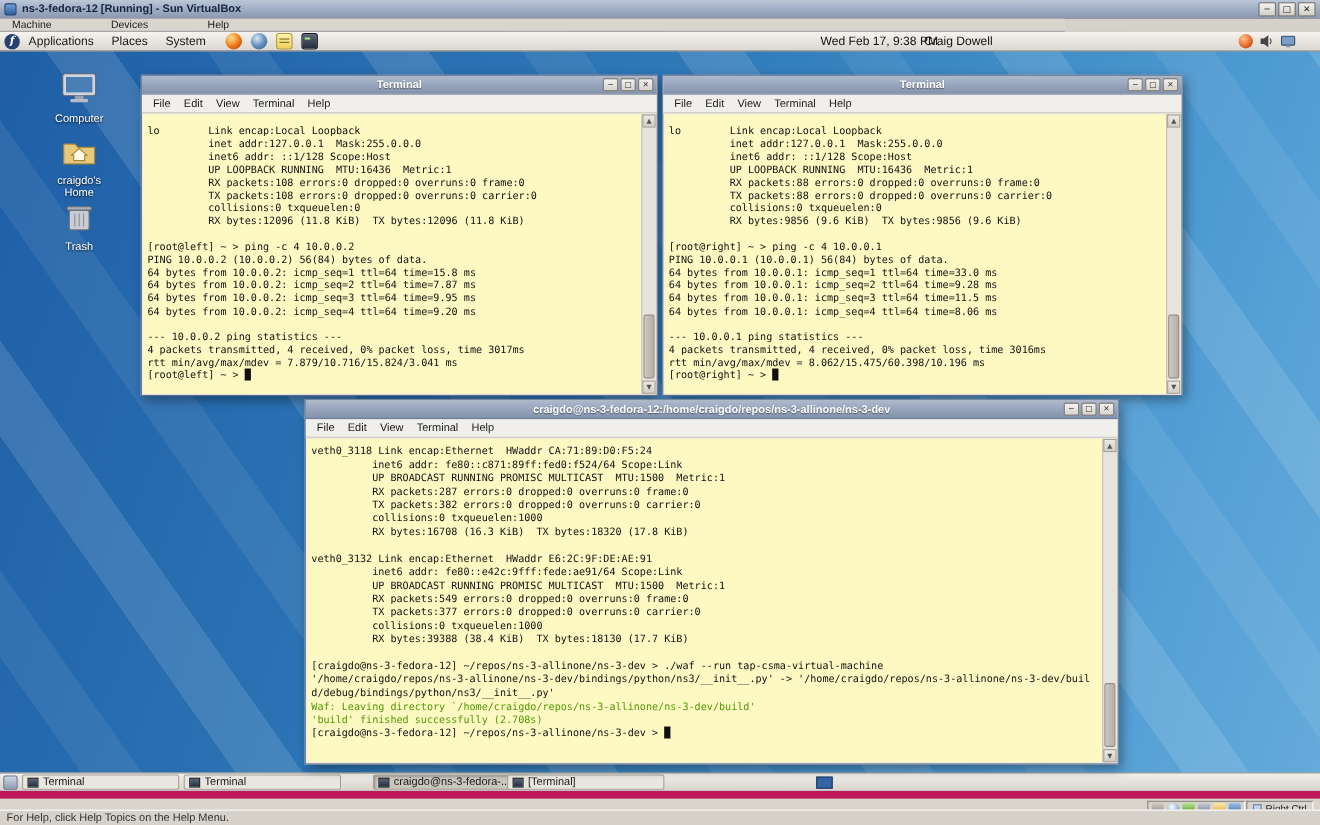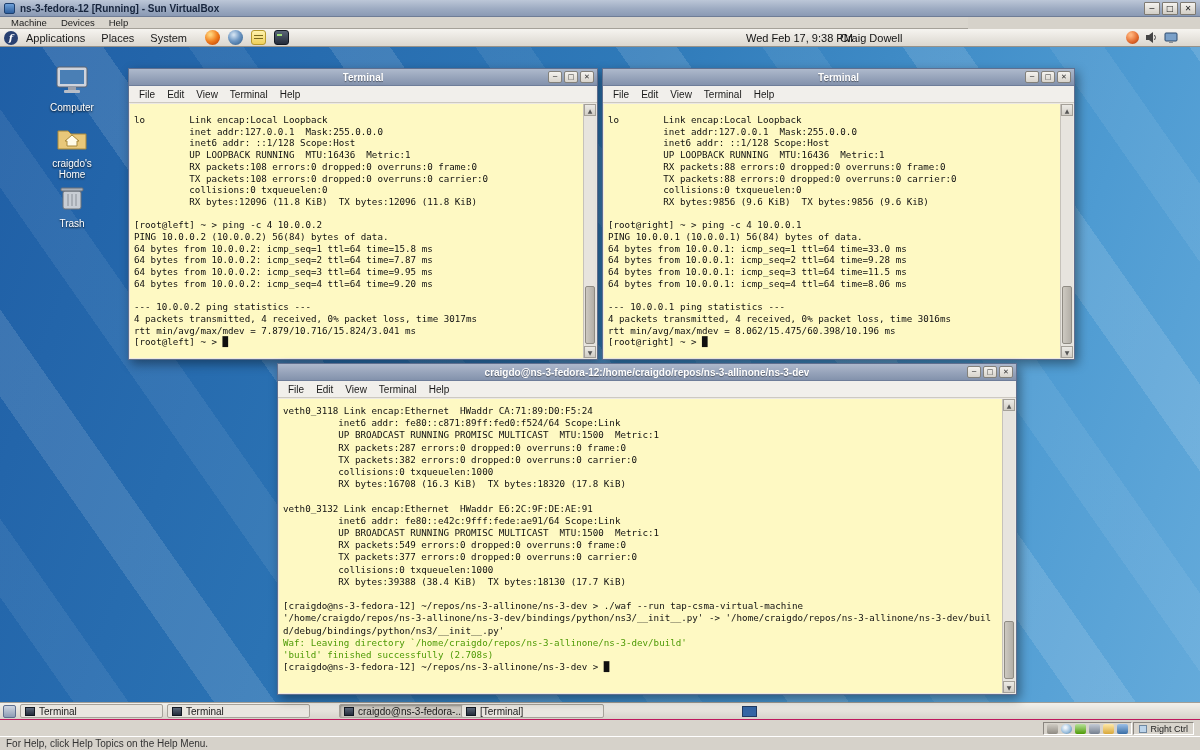--- a/index.html
+++ b/index.html
@@ -9,21 +9,21 @@
   
   .vbox-titlebar { position:absolute; left:0; top:0; width:1200px; height:17px;
     background:linear-gradient(#bcc7d8 0%, #9dabc2 55%, #8b9ab4 100%);
     border-bottom:1px solid #6f7d96; display:flex; align-items:center; padding:0 4px; }
   .vbox-app-icon { width:11px; height:11px; background:linear-gradient(#6fa0d8,#2d5f9e); border:1px solid #1d3f6e; border-radius:2px; }
   .vbox-title { font-size:10px; font-weight:bold; color:#16243c; margin-left:5px; white-space:nowrap; }
   .winctl { margin-left:auto; display:flex; gap:2px; }
   .winctl-btn { width:16px; height:13px; background:linear-gradient(#f5f3ef,#d2cec6); border:1px solid #7e7a72; border-radius:1px;
     font:8px/11px "DejaVu Sans",sans-serif; text-align:center; color:#222; }
   .vbox-menubar { position:absolute; left:0; top:17px; width:968px; height:12px; background:#d9d5cd;
-    border-bottom:1px solid #a5a199; display:flex; align-items:center; padding-left:4px; }
+    border-bottom:1px solid #a5a199; display:flex; align-items:center; padding-left:4px;gap:40px; }
   .vbox-menubar .menu-item { font-size:9.5px; color:#222; padding:0 7px; }
 
   
   .guest { position:absolute; left:0; top:29px; width:1200px; height:690px;
     background:
       repeating-linear-gradient(55deg, rgba(255,255,255,0) 0 70px, rgba(255,255,255,0.07) 70px 115px,
         rgba(255,255,255,0) 115px 185px, rgba(255,255,255,0.12) 185px 235px),
       linear-gradient(110deg,#1f5ea5 0%, #2f7ab9 45%, #4e9bd2 80%, #65abdb 100%); }
 
   .panel-top { position:absolute; left:0; top:0; width:1200px; height:18px;
@@ -78,21 +78,21 @@
   .show-desktop { position:absolute; left:3px; top:2px; width:13px; height:13px;
     background:linear-gradient(#cfd6e2,#8e9cb4); border:1px solid #5f6f8f; border-radius:2px; }
   .task-btn { position:absolute; top:1px; width:143px; height:14px; background:#e9e6e0; border:1px solid #a6a29a; border-radius:2px;
     display:flex; align-items:center; padding:0 4px; gap:4px; }
   .task-btn.active { background:#cbc7bf; box-shadow:inset 1px 1px 2px rgba(0,0,0,0.28);margin-left:25px; }
   .task-label { font-size:10px; color:#1a1a1a; white-space:nowrap; overflow:hidden; text-overflow:ellipsis; }
   .task-icon { width:10px; height:9px; flex:0 0 auto; background:linear-gradient(#5a6678,#242c3a); border:1px solid #121822; }
   .workspace-sw { position:absolute; left:742px; top:3px; width:15px; height:11px; background:#3465a4; border:1px solid #1f3a63; }
 
   
-  .vbox-status { position:absolute; left:0; top:719px; width:1200px; height:17px; background:#d8d4cc; border-top:1px solid #be185d;padding-left:48px; }
+  .vbox-status { position:absolute; left:0; top:719px; width:1200px; height:17px; background:#d8d4cc; border-top:7px solid #be185d;padding-left:48px; }
   .status-icons { position:absolute; right:68px; top:2px; display:flex; gap:3px; align-items:center;
     border:1px solid; border-color:#8a8680 #ffffff #ffffff #8a8680; padding:0 3px; height:13px; }
   .sicon { width:11px; height:10px; border-radius:2px; }
   .sicon-hdd { background:linear-gradient(#cfcbc3,#8f8b83); }
   .sicon-cd { border-radius:50%; background:radial-gradient(circle at 40% 35%, #eef4fa 10%, #9cc0de 55%, #5a86ac 90%); }
   .sicon-net { background:linear-gradient(#b8e29a,#4e9a06); }
   .sicon-usb { background:linear-gradient(#c4cbd6,#76808f); }
   .sicon-folder { background:linear-gradient(#ffe9a8,#d8a83a); }
   .sicon-display { background:linear-gradient(#9cc0e8,#3a6ea5); }
   .hostkey { position:absolute; right:6px; top:2px; height:13px; display:flex; align-items:center; gap:3px;

